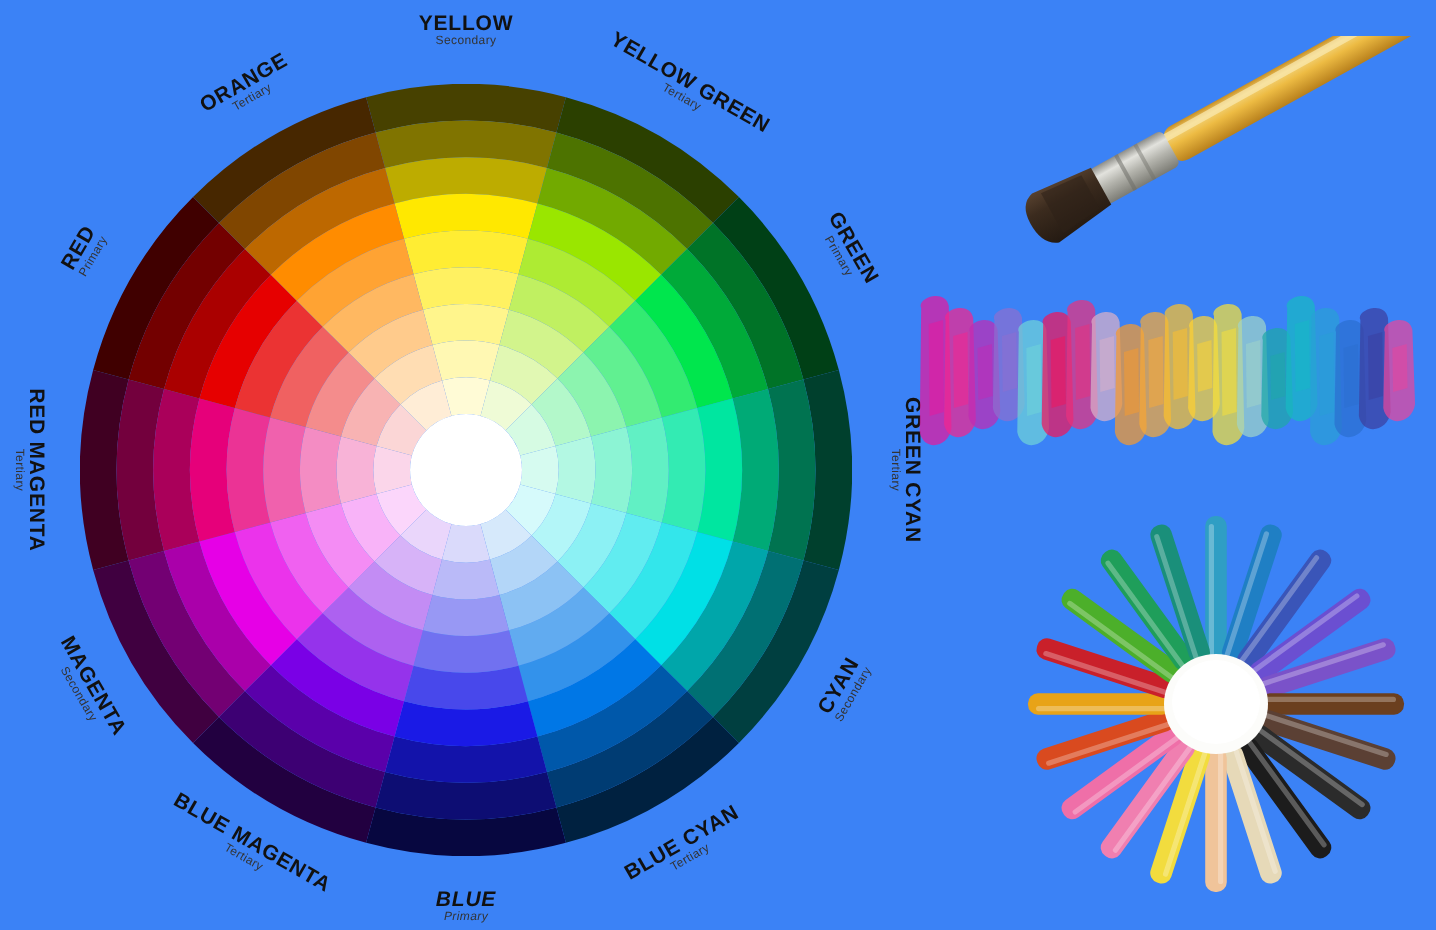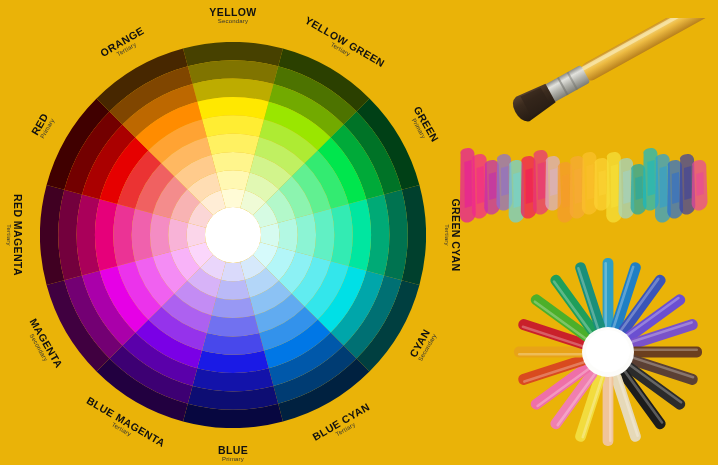--- a/index.html
+++ b/index.html
@@ -3,21 +3,21 @@
 <meta charset="utf-8">
 <style>
   html,body{margin:0;padding:0;}
   body{
     width:718px;height:465px;
     background:#ffffff;
     font-family:"Liberation Sans", sans-serif;
     overflow:hidden;
     position:relative;
   }
-  #stage{position:relative;width:718px;height:465px;background:#eab308;}
+  #stage{position:relative;width:718px;height:465px;background:#3b82f6;}
 
   
   #wheel-panel{position:absolute;left:0;top:0;width:460px;height:465px;}
   #wheel-wrap{position:absolute;left:40px;top:42px;width:386px;height:386px;}
   #wheel-svg{display:block;width:386px;height:386px;}
 
   
   .wlabel{
     position:absolute;
     left:0;top:0;
@@ -211,21 +211,21 @@
             <span class="sub">Secondary</span>
           </div>
         </div>
         <div class="wlabel" style="left: 342.5px; top: 424.66px;">
           <div class="inner" style="transform: translate(-50%, -50%) rotate(330deg);">
             <span class="nm">BLUE CYAN</span>
             <span class="sub">Tertiary</span>
           </div>
         </div>
         <div class="wlabel" style="left: 233px; top: 454px;">
-          <div class="inner" style="transform: translate(-50%, -50%) rotate(360deg);">
+          <div class="inner" style="transform: translate(-50%, -50%) rotate(360deg); font-style: italic;">
             <span class="nm">BLUE</span>
             <span class="sub">Primary</span>
           </div>
         </div>
         <div class="wlabel" style="left: 123.5px; top: 424.66px;">
           <div class="inner" style="transform: translate(-50%, -50%) rotate(390deg);">
             <span class="nm">BLUE MAGENTA</span>
             <span class="sub">Tertiary</span>
           </div>
         </div>

